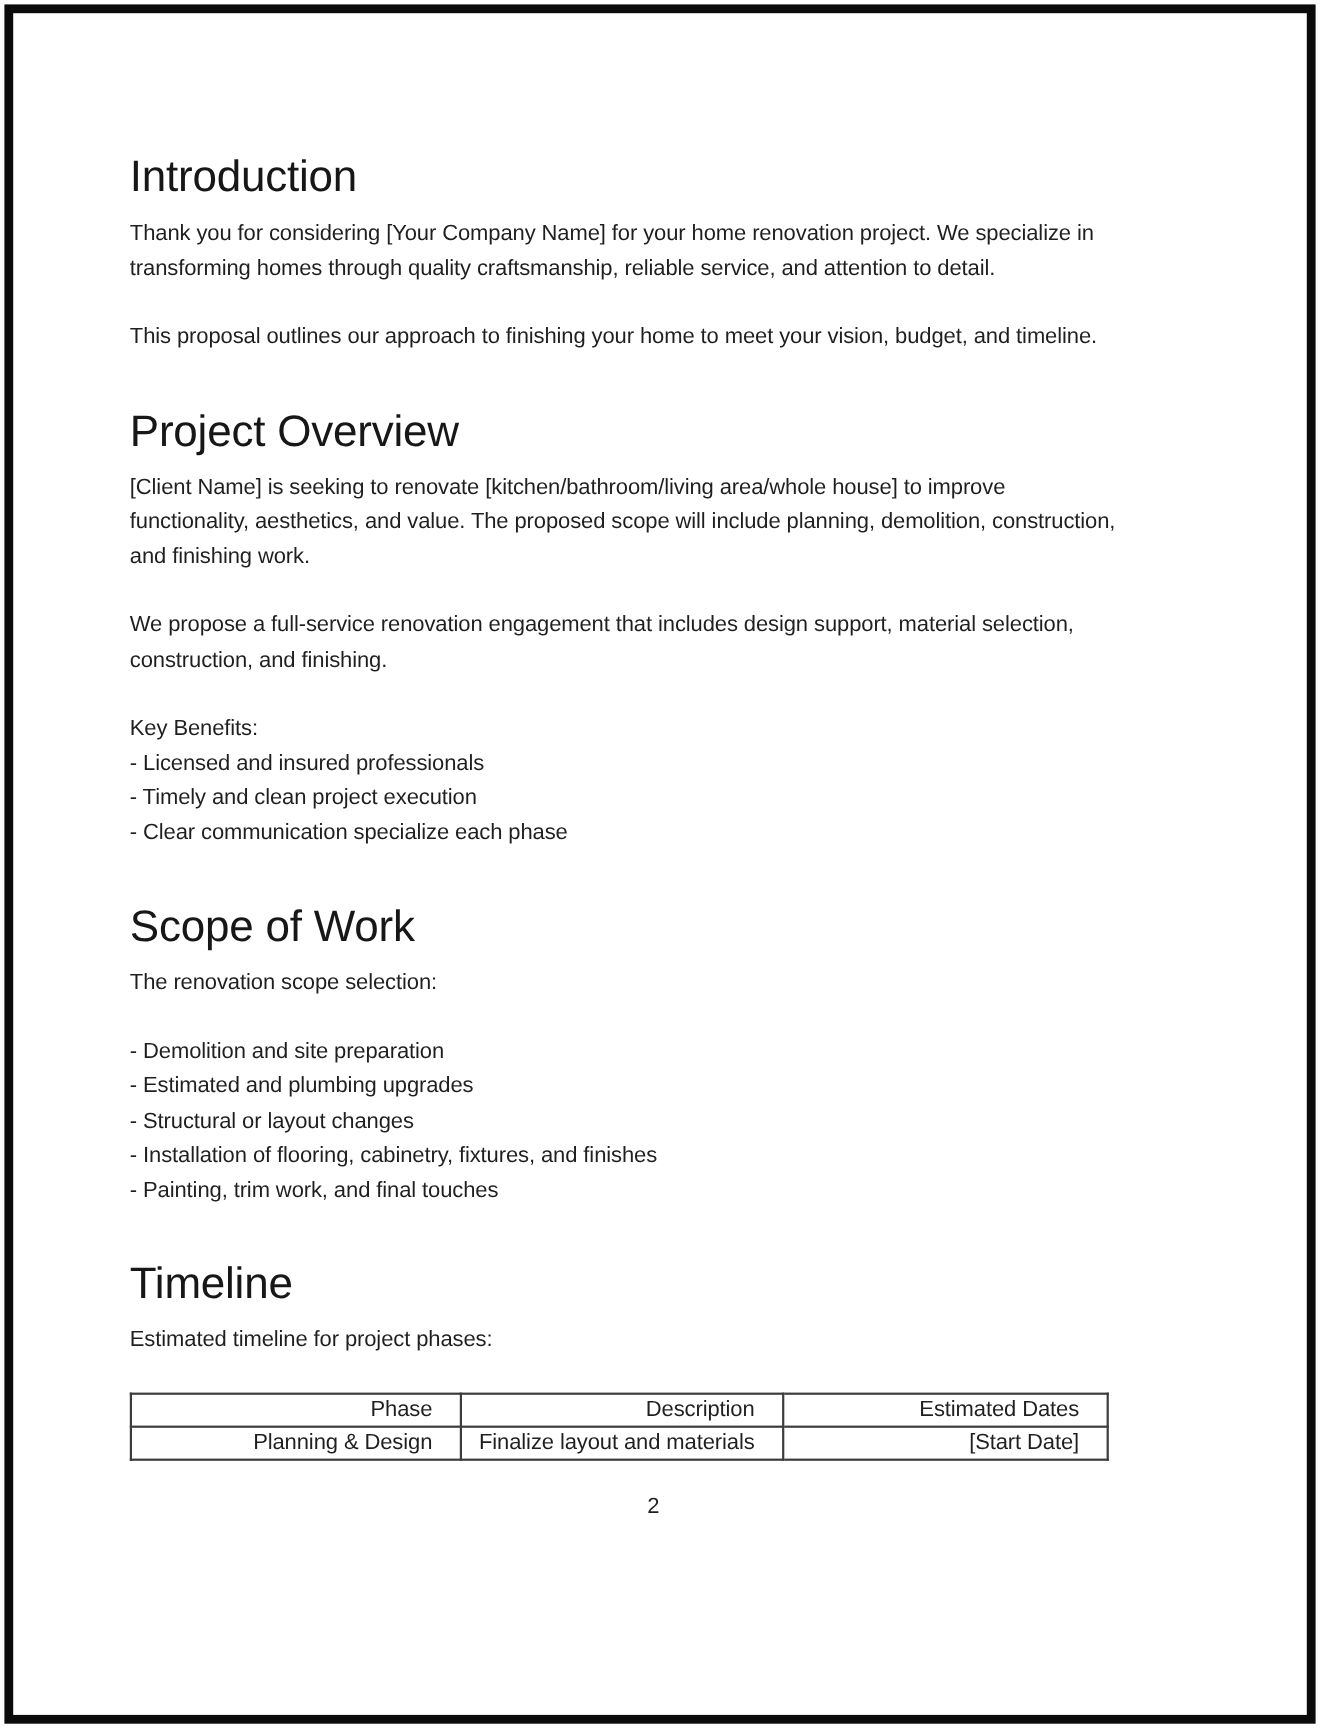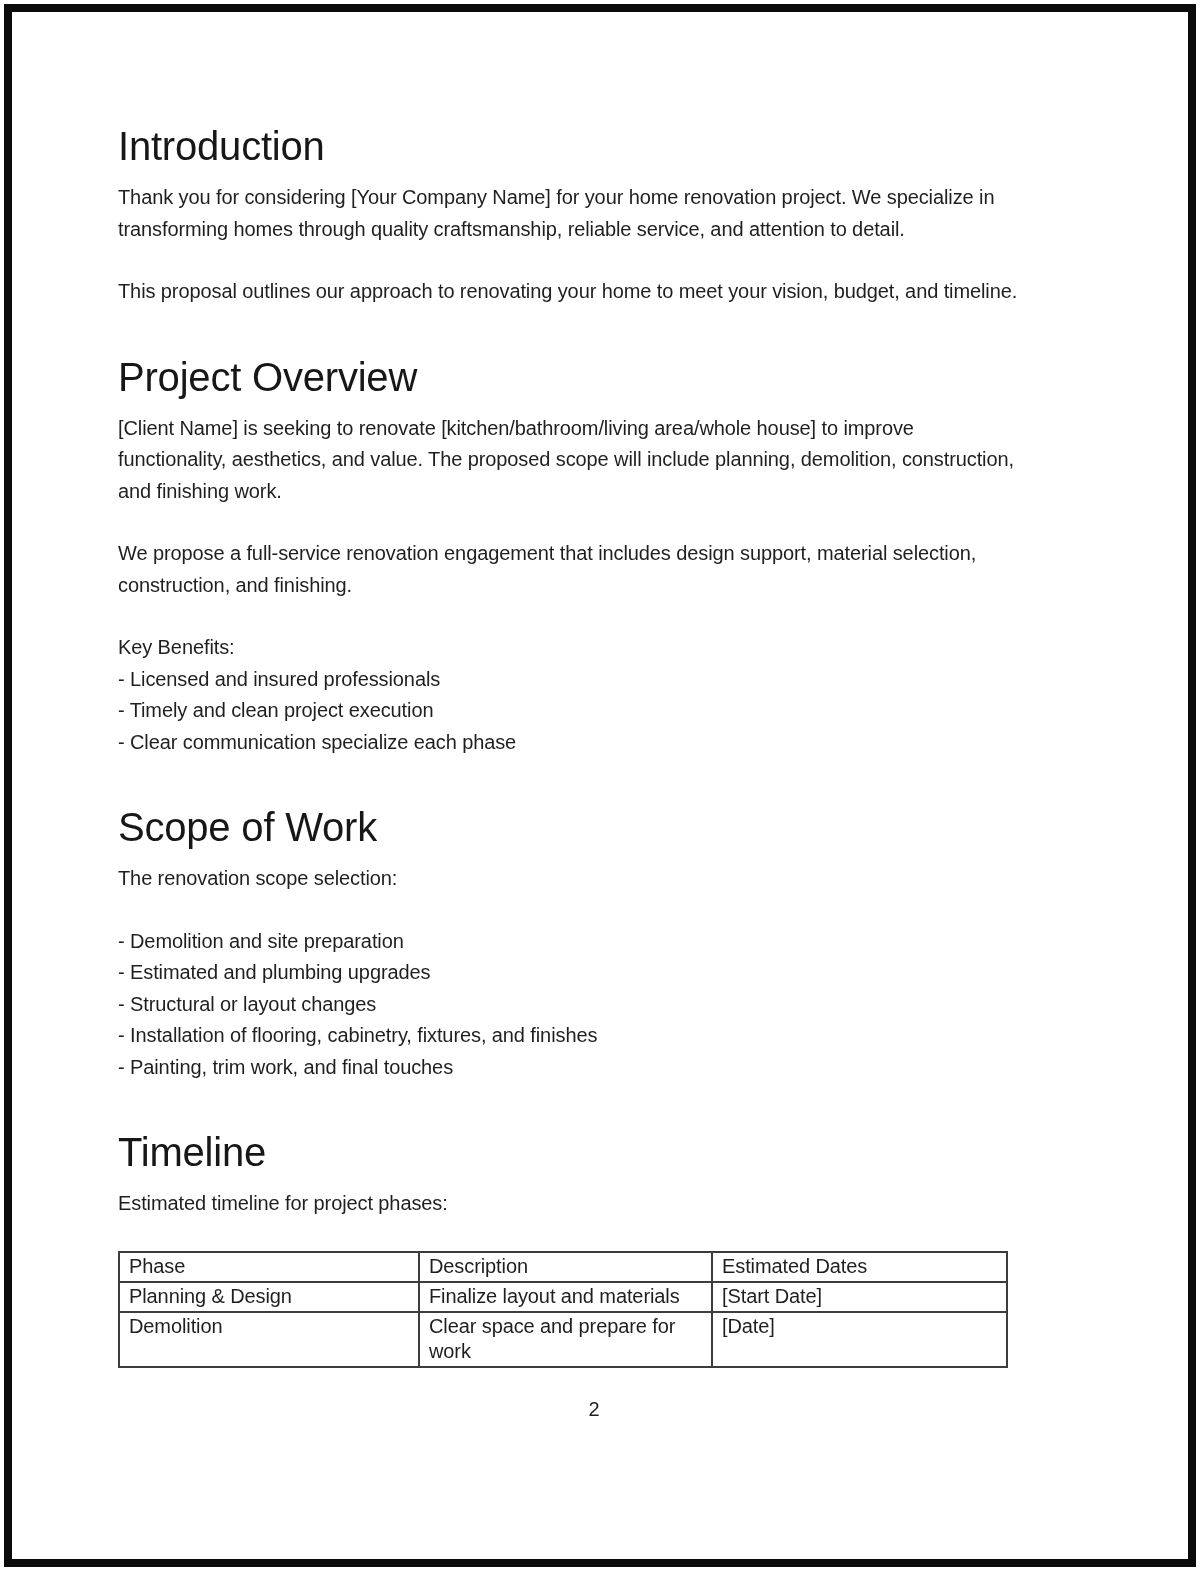--- a/index.html
+++ b/index.html
@@ -24,46 +24,46 @@
     padding-top: 108px;
   }
   h1 {
     font-size: 40px;
     line-height: 52px;
     font-weight: 400;
     color: #171717;
     margin: 43px 0 10px 0;
     letter-spacing: -0.2px;
   }
-  section.first h1 { margin-top: 0; }
+  section.first h1 { margin-top: 15px; }
   .block { margin: 0 0 31px 0; }
   .ln {
     font-size: 20px;
     line-height: 31.5px;
     letter-spacing: -0.1px;
     white-space: nowrap;
   }
   table.timeline {
     border-collapse: collapse;
     table-layout: fixed;
     width: 888px;
     margin: 0;
   }
   col.c1 { width: 300px; }
   col.c2 { width: 293px; }
   col.c3 { width: 295px; }
   table.timeline th, table.timeline td {
     border: 2px solid #3c3c3c;
     font-weight: 400;
-    text-align: left;
+    text-align: right;
     vertical-align: top;
     font-size: 20px;
     line-height: 25px;
     letter-spacing: -0.1px;
-    padding: 1px 6px 2px 9px;
+    padding: 1px 25px 2px 9px;
     color: #1f1f1f;
   }
   .page-number {
     margin-top: 28px;
     text-align: center;
     font-size: 20px;
     line-height: 27px;
     color: #1f1f1f;
   }
 </style>
@@ -74,21 +74,21 @@
 
 <main class="content">
 
   <section class="first">
     <h1>Introduction</h1>
     <div class="block">
       <div class="ln">Thank you for considering [Your Company Name] for your home renovation project. We specialize in</div>
       <div class="ln">transforming homes through quality craftsmanship, reliable service, and attention to detail.</div>
     </div>
     <div class="block">
-      <div class="ln">This proposal outlines our approach to renovating your home to meet your vision, budget, and timeline.</div>
+      <div class="ln">This proposal outlines our approach to finishing your home to meet your vision, budget, and timeline.</div>
     </div>
   </section>
 
   <section>
     <h1>Project Overview</h1>
     <div class="block">
       <div class="ln">[Client Name] is seeking to renovate [kitchen/bathroom/living area/whole house] to improve</div>
       <div class="ln">functionality, aesthetics, and value. The proposed scope will include planning, demolition, construction,</div>
       <div class="ln">and finishing work.</div>
     </div>
@@ -139,24 +139,19 @@
           <th>Description</th>
           <th>Estimated Dates</th>
         </tr>
       </thead>
       <tbody>
         <tr>
           <td>Planning &amp; Design</td>
           <td>Finalize layout and materials</td>
           <td>[Start Date]</td>
         </tr>
-        <tr>
-          <td>Demolition</td>
-          <td>Clear space and prepare for work</td>
-          <td>[Date]</td>
-        </tr>
       </tbody>
     </table>
   </section>
 
   <div class="page-number">2</div>
 
 </main>
 
 </body></html>

